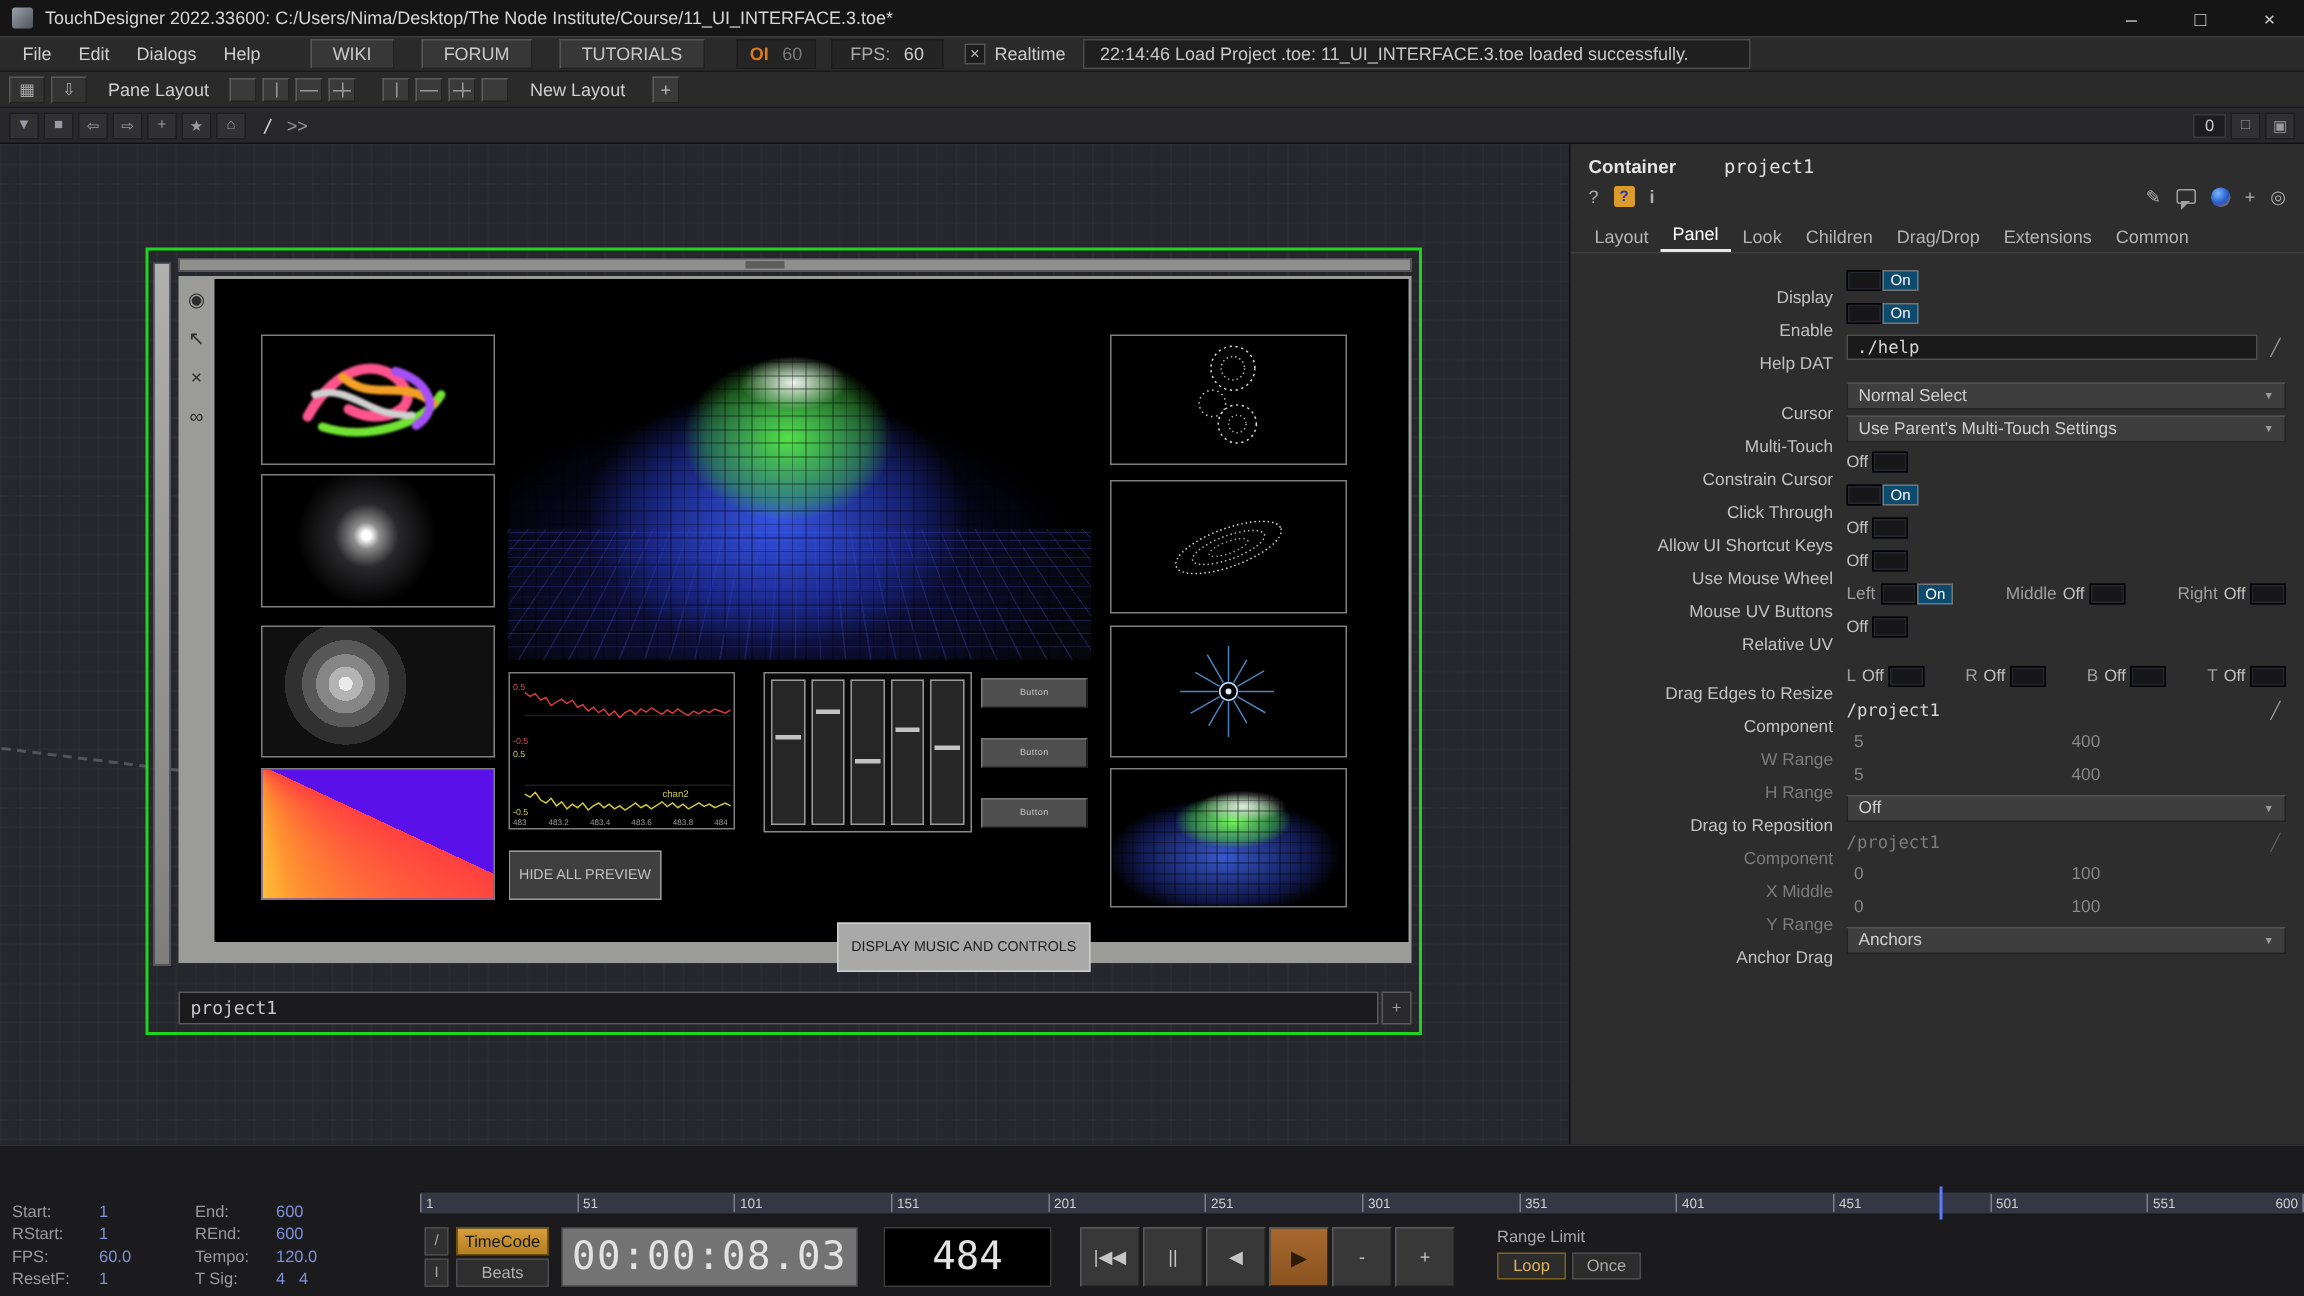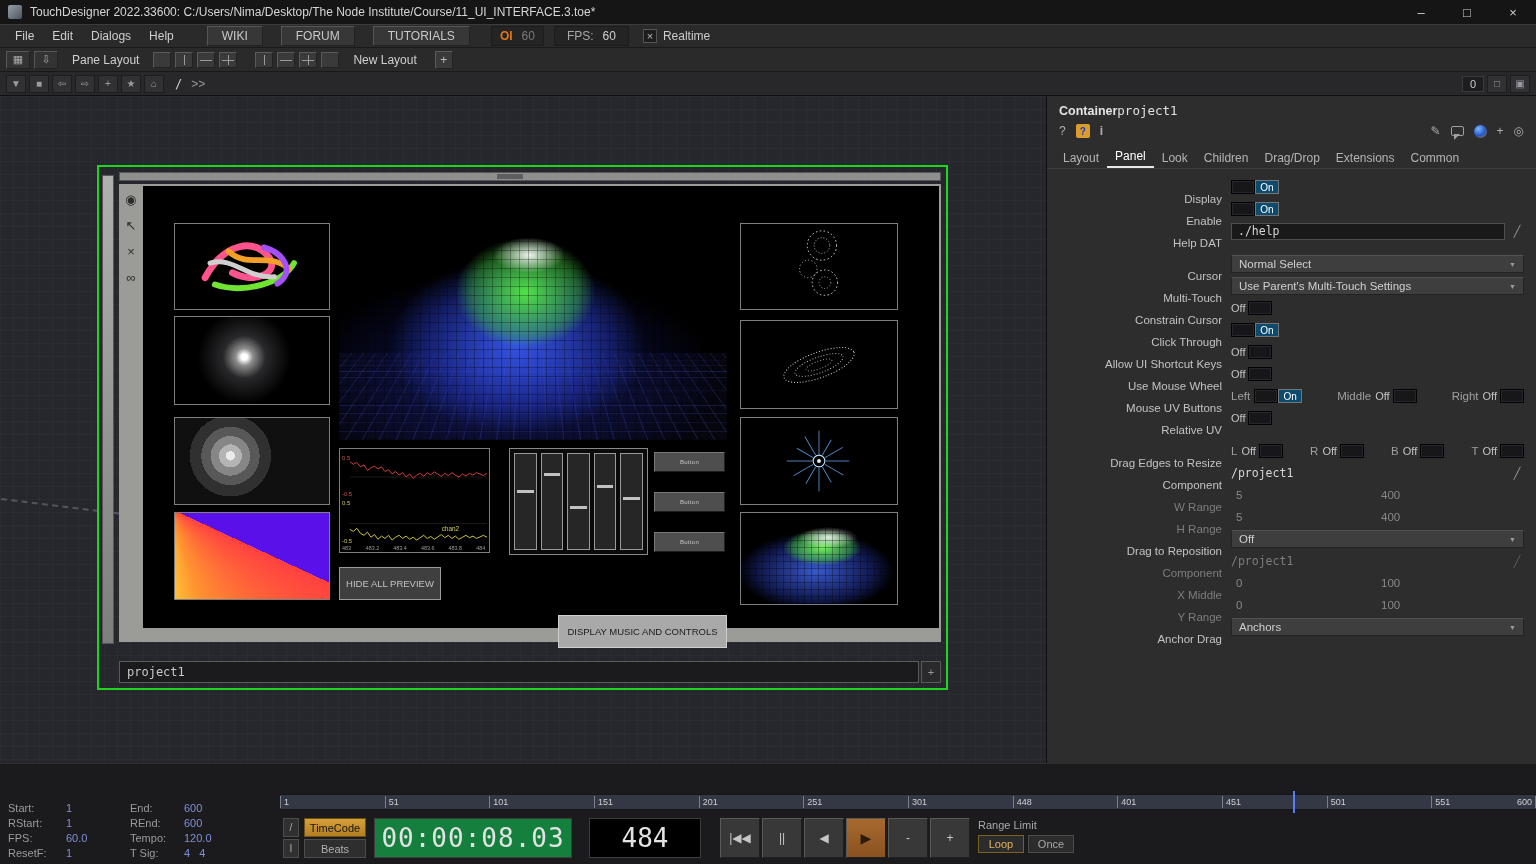--- a/index.html
+++ b/index.html
@@ -83,21 +83,21 @@
 .display-btn {position:absolute;left:415px;top:381px;width:169px;height:33px;background:#a9a9a9;border:1px solid #cfcfcf;color:#1c1c1c;font-size:9.5px;display:flex;align-items:center;justify-content:center;margin-top:48px;}
 .t-r1 {left:597px;top:37px;width:158px;height:87px;}
 .t-r2 {left:597px;top:134px;width:158px;height:89px;}
 .t-r3 {left:597px;top:231px;width:158px;height:88px;}
 .t-r4 {left:597px;top:326px;width:158px;height:93px;background:radial-gradient(ellipse 42px 15px at 56% 27%,rgba(255,255,255,.85),transparent 70%),radial-gradient(ellipse 52px 24px at 52% 38%,rgba(120,255,90,.95),rgba(70,200,60,.5) 55%,transparent 75%),radial-gradient(ellipse 95px 48px at 48% 64%,rgba(70,110,255,.8),rgba(40,60,190,.4) 60%,transparent 82%),#000;}
 .t-r4::after {content:"";position:absolute;inset:0;background:repeating-linear-gradient(90deg,rgba(0,0,0,.3) 0 1px,transparent 1px 7px),repeating-linear-gradient(0deg,rgba(0,0,0,.3) 0 1px,transparent 1px 7px);}
 .thumb svg {display:block;width:100%;height:100%;}
 
 
 .params {width:490px;background:#2d2d2d;border-left:1px solid #101010;font-size:11.5px;display:flex;flex-direction:column;}
-.p-header {display:flex;align-items:baseline;gap:0;padding:7px 12px 2px;}
+.p-header {display:flex;align-items:baseline;gap:32px;padding:7px 12px 2px;}
 .op-type {font-weight:bold;color:#e4e4e4;font-size:12.5px;}
 .op-name {font-family:"DejaVu Sans Mono",monospace;color:#e0e0e0;font-size:12.5px;}
 .p-icons {display:flex;align-items:center;gap:10px;padding:2px 12px 4px;height:24px;}
 .hicon {color:#b0b0b0;font-size:12px;}
 .py-help {width:14px;height:14px;background:#dc9c2c;color:#2038c8;font-weight:bold;font-size:10px;display:flex;align-items:center;justify-content:center;border-radius:2px;}
 .info-i {font-weight:bold;}
 .p-icons .spacer {flex:1;}
 .bubble {width:13px;height:10px;border:1px solid #a0a0a0;border-radius:2px;position:relative;}
 .bubble::after {content:"";position:absolute;left:2px;bottom:-5px;border:3px solid transparent;border-top-color:#a0a0a0;border-left-color:#a0a0a0;}
 .ball {width:13px;height:13px;border-radius:50%;background:radial-gradient(circle at 35% 30%,#7ab6ff,#2458c8 55%,#d07818 100%);}
@@ -139,26 +139,26 @@
 .tfields {position:absolute;left:8px;top:38px;display:grid;grid-template-columns:58px 64px 54px 80px;row-gap:3px;}
 .tflabel {color:#9a9a9a;}
 .tfvalue {color:#7f8fd8;white-space:pre;}
 .transport {position:absolute;left:283px;top:54px;display:flex;align-items:flex-start;gap:5px;}
 .tiny-col {display:flex;flex-direction:column;gap:2px;}
 .tiny-btn {width:16px;height:19px;background:#303030;border:1px solid #4c4c4c;color:#aaa;font-size:10px;display:flex;align-items:center;justify-content:center;}
 .mode-col {display:flex;flex-direction:column;gap:2px;margin-right:3px;}
 .mode-btn {width:62px;height:19px;display:flex;align-items:center;justify-content:center;font-size:11px;}
 .mode-btn.timecode {background:linear-gradient(#d79f3a,#b37f22);color:#151515;border:1px solid #6e5012;}
 .mode-btn.beats {background:#2e2e2e;color:#b0b0b0;border:1px solid #4c4c4c;}
-.time-display {width:198px;height:40px;background:#15803d;border:1px solid #3c3c3c;color:#e2e2e2;font-family:"DejaVu Sans Mono",monospace;font-size:26px;display:flex;align-items:center;justify-content:center;letter-spacing:1px;}
+.time-display {width:198px;height:40px;background:#737373;border:1px solid #3c3c3c;color:#e2e2e2;font-family:"DejaVu Sans Mono",monospace;font-size:26px;display:flex;align-items:center;justify-content:center;letter-spacing:1px;}
 .frame-display {width:112px;height:40px;background:#000;border:1px solid #3c3c3c;color:#e2e2e2;font-family:"DejaVu Sans Mono",monospace;font-size:26px;display:flex;align-items:center;justify-content:center;margin-left:12px;}
 .tbtns {display:flex;gap:2px;margin-left:14px;}
 .tbtn {width:40px;height:40px;background:#383838;border:1px solid;border-color:#5a5a5a #1e1e1e #1e1e1e #5a5a5a;color:#c6c6c6;font-size:12px;display:flex;align-items:center;justify-content:center;}
 .tbtn.play {background:linear-gradient(#a8692e,#8a5220);color:#2a1c09;font-size:14px;}
-.range-box {margin-left:3px;display:flex;flex-direction:column;gap:4px;padding-top:1px;}
+.range-box {margin-left:23px;display:flex;flex-direction:column;gap:4px;padding-top:1px;}
 .range-label {color:#a8a8a8;}
 .range-btns {display:flex;gap:4px;}
 .range-btn {width:46px;height:18px;display:flex;align-items:center;justify-content:center;border:1px solid #4c4c4c;background:#2c2c2c;color:#a8a8a8;font-size:11px;}
 .range-btn.loop {color:#e0b45c;border-color:#7a6022;}
 </style>
 </head>
 <body>
 
 <div class="app">
 
@@ -185,20 +185,21 @@
       <span class="oi-value">60</span>
     </span>
     <span class="fps-box">
       <span class="fps-label">FPS:</span>
       <span class="fps-value">60</span>
     </span>
     <span class="realtime">
       <span class="chk">×</span>
       <span>Realtime</span>
     </span>
+    <span class="status-box">22:14:46 Load Project .toe: 11_UI_INTERFACE.3.toe loaded successfully.</span>
   </div>
 
   <div class="toolbar">
     <span class="ticon">▦</span>
     <span class="ticon">⇩</span>
     <span class="tb-label">Pane Layout</span>
     <span class="pl-btn"></span>
     <span class="pl-btn v"></span>
     <span class="pl-btn h"></span>
     <span class="pl-btn v h"></span>
@@ -627,21 +628,21 @@
     </div>
 
     <div class="ruler">
       <span class="rtick" style="left:0%">1</span>
       <span class="rtick" style="left:8.333%">51</span>
       <span class="rtick" style="left:16.667%">101</span>
       <span class="rtick" style="left:25%">151</span>
       <span class="rtick" style="left:33.333%">201</span>
       <span class="rtick" style="left:41.667%">251</span>
       <span class="rtick" style="left:50%">301</span>
-      <span class="rtick" style="left:58.333%">448</span>
+      <span class="rtick" style="left:58.333%">351</span>
       <span class="rtick" style="left:66.667%">401</span>
       <span class="rtick" style="left:75%">451</span>
       <span class="rtick" style="left:83.333%">501</span>
       <span class="rtick" style="left:91.667%">551</span>
       <span class="rtick last" style="left:100%">600</span>
       <span class="playhead" style="left: 80.6344%;"></span>
     </div>
 
     <div class="transport">
       <span class="tiny-col">

